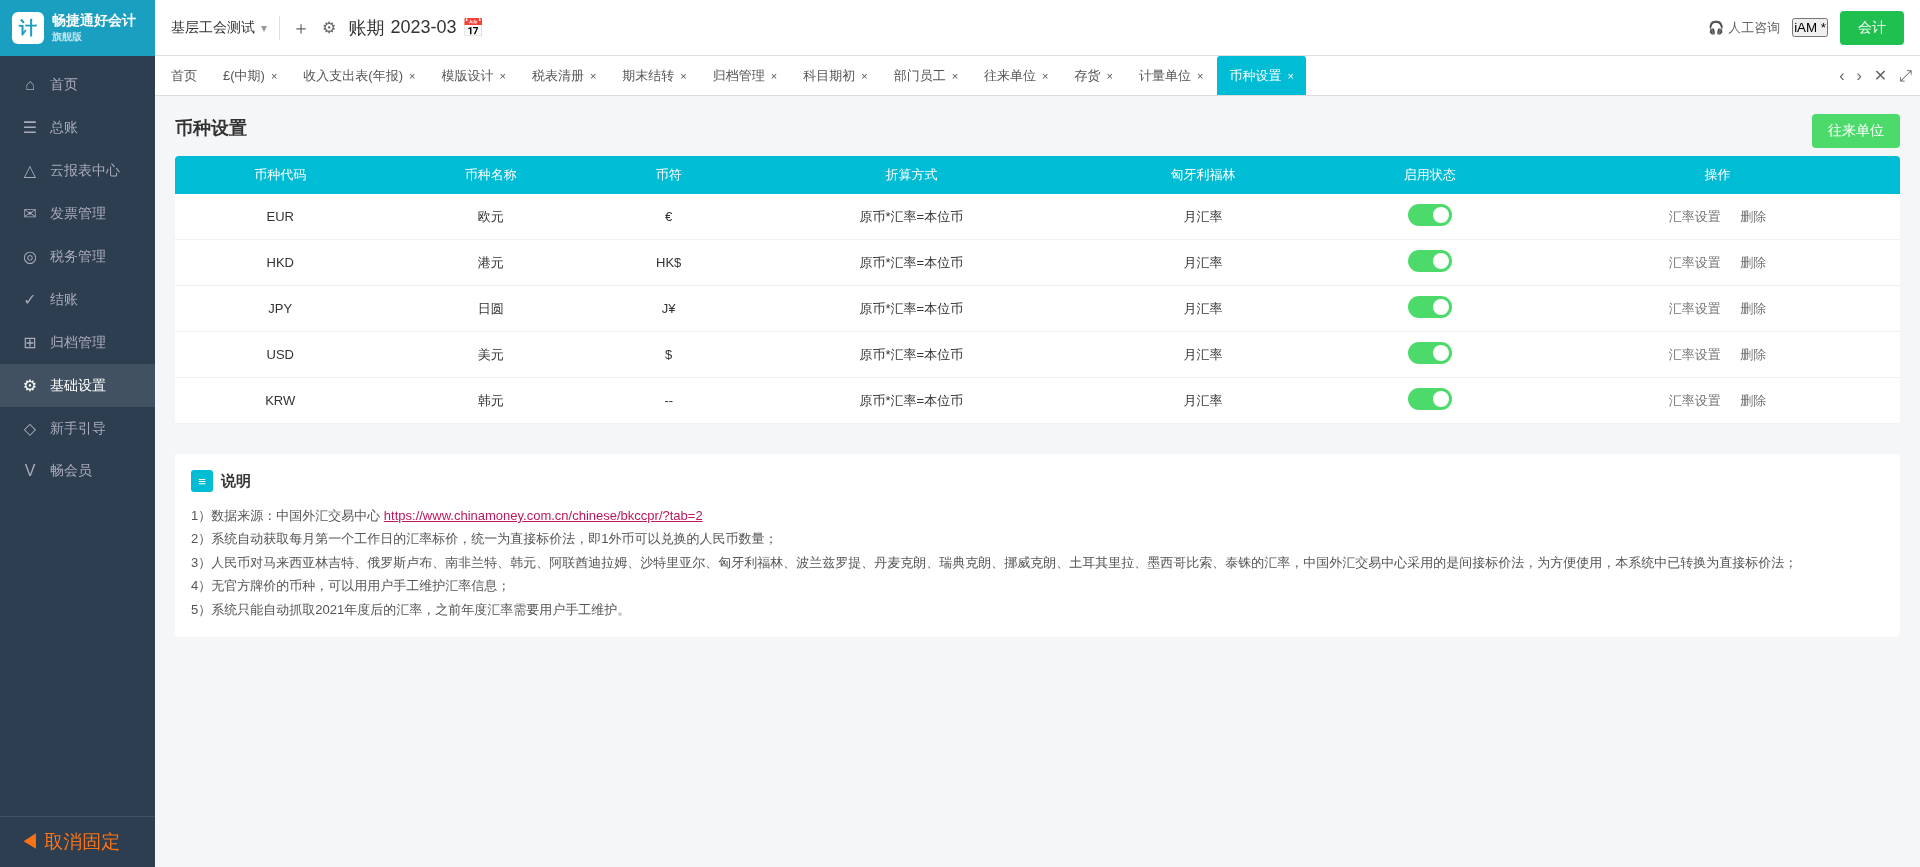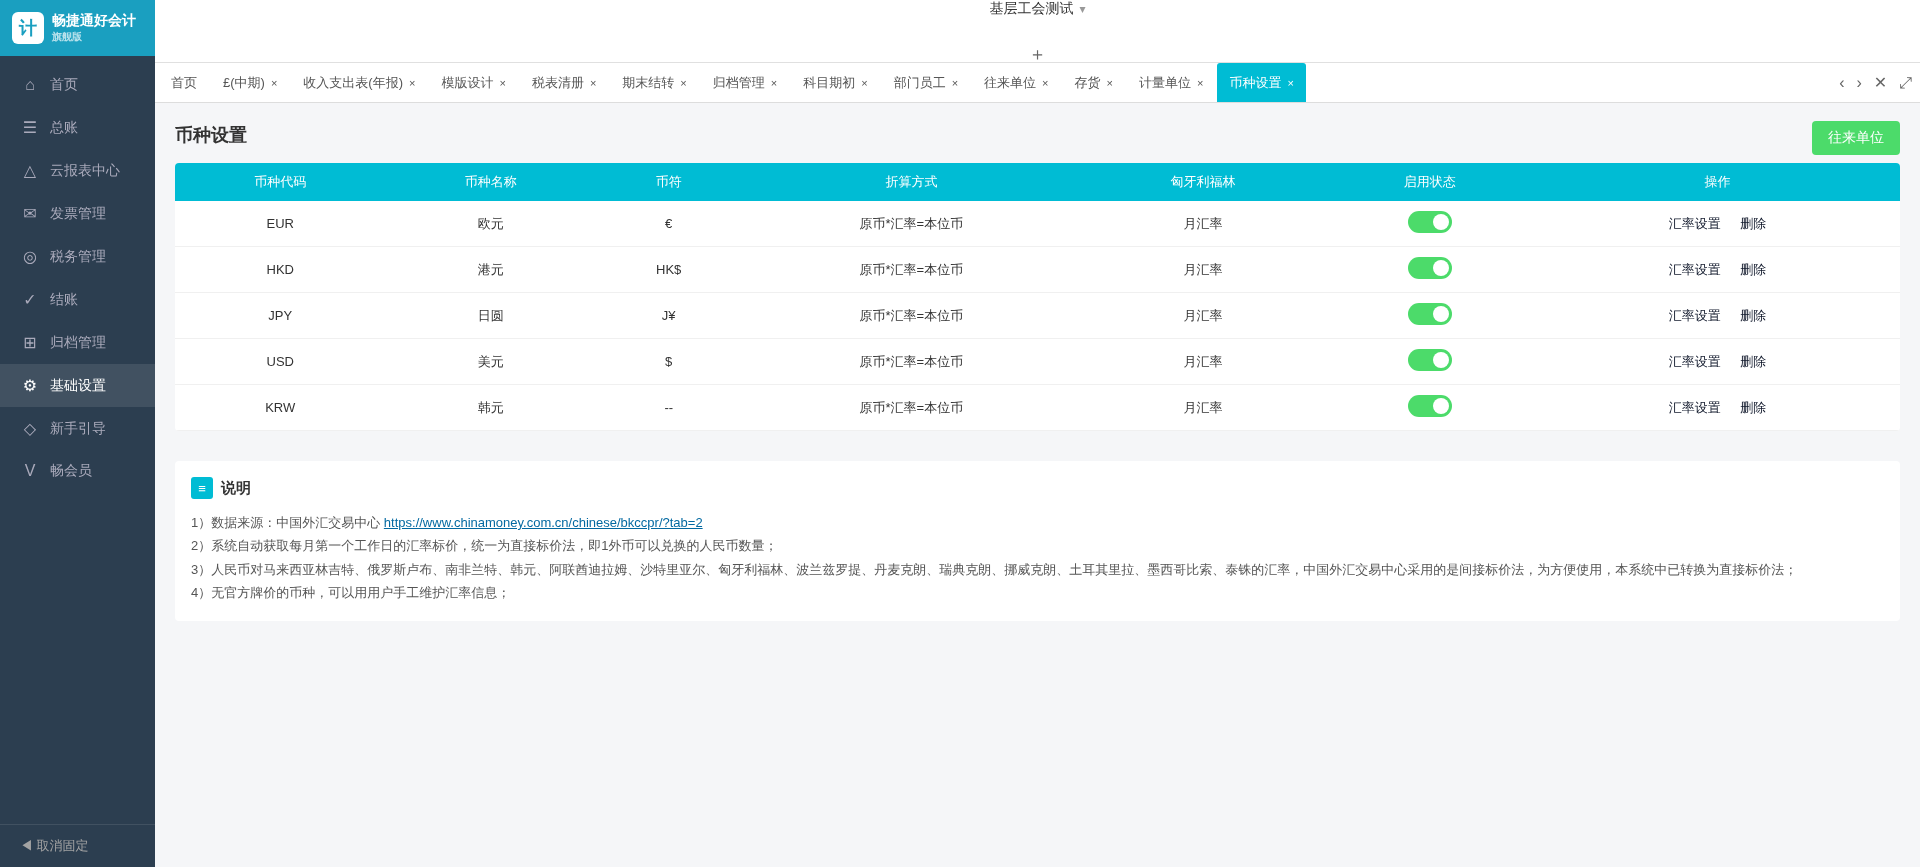--- a/index.html
+++ b/index.html
@@ -42,41 +42,40 @@
       padding: 12px 20px;
       cursor: pointer;
       color: #aab;
       font-size: 14px;
       transition: background 0.2s;
     }
     .sidebar-item.active { color: white; background: rgba(255,255,255,0.1); }
     .sidebar-item .nav-icon { font-size: 16px; width: 20px; text-align: center; }
     .sidebar-bottom {
       padding: 12px 20px;
-      color: #a3a3a3;
-      font-size: 13px;
+      color: #f97316;
+      font-size: 19px;
       display: flex; align-items: center; gap: 6px;
       cursor: pointer;
       border-top: 1px solid rgba(255,255,255,0.1);
     }
 
     
     .main { flex: 1; display: flex; flex-direction: column; overflow: hidden; }
 
     
     .topbar {
-      height: 63px;
+      height: 56px;
       background: white;
       display: flex;
       align-items: center;
       padding: 0 16px;
       gap: 12px;
       border-bottom: 1px solid #e0e0e0;
       flex-shrink: 0;
-      flex-direction: column;
     }
     .topbar-org {
       display: flex; align-items: center; gap: 6px;
       font-size: 14px; color: #333;
       cursor: pointer;
     }
     .topbar-org .chevron { color: #999; font-size: 12px; }
     .topbar-divider { width: 1px; height: 24px; background: #e0e0e0; }
     .topbar-add { color: #666; font-size: 18px; cursor: pointer; }
     .topbar-settings { color: #666; font-size: 16px; cursor: pointer; }
@@ -193,21 +192,21 @@
     .toggle-switch::after {
       content: '';
       position: absolute;
       right: 3px; top: 3px;
       width: 16px; height: 16px;
       background: white;
       border-radius: 50%;
     }
 
     .action-link {
-      color: #0f172a;
+      color: #737373;
       cursor: pointer;
       margin: 0 8px;
       font-size: 13px;
     }
 
     
     .notes-section {
       margin-top: 30px;
       padding: 16px;
       background: white;
@@ -231,21 +230,21 @@
     .notes-list {
       list-style: none;
       padding: 0;
     }
     .notes-list li {
       color: #555;
       font-size: 13px;
       line-height: 1.8;
     }
     .notes-list a {
-      color: #0369a1;
+      color: #be185d;
     }
 
     .clearfix::after { content: ''; display: block; clear: both; }
   </style>
 </head>
 <body>
 
 <div class="sidebar">
   <div class="sidebar-logo">
     <div class="logo-icon">计</div>
@@ -464,17 +463,18 @@
       <div class="notes-title">
         <div class="notes-icon">≡</div>
         <span>说明</span>
       </div>
       <ul class="notes-list">
 
       <li>1）数据来源：中国外汇交易中心 <a href="#">https://www.chinamoney.com.cn/chinese/bkccpr/?tab=2</a></li>
           <li>2）系统自动获取每月第一个工作日的汇率标价，统一为直接标价法，即1外币可以兑换的人民币数量；</li>
           <li>3）人民币对马来西亚林吉特、俄罗斯卢布、南非兰特、韩元、阿联酋迪拉姆、沙特里亚尔、匈牙利福林、波兰兹罗提、丹麦克朗、瑞典克朗、挪威克朗、土耳其里拉、墨西哥比索、泰铢的汇率，中国外汇交易中心采用的是间接标价法，为方便使用，本系统中已转换为直接标价法；</li>
           <li>4）无官方牌价的币种，可以用用户手工维护汇率信息；</li>
+          <li>5）系统只能自动抓取2021年度后的汇率，之前年度汇率需要用户手工维护。</li>
         </ul>
     </div>
   </div>
 
 </div>
 
 </body></html>

